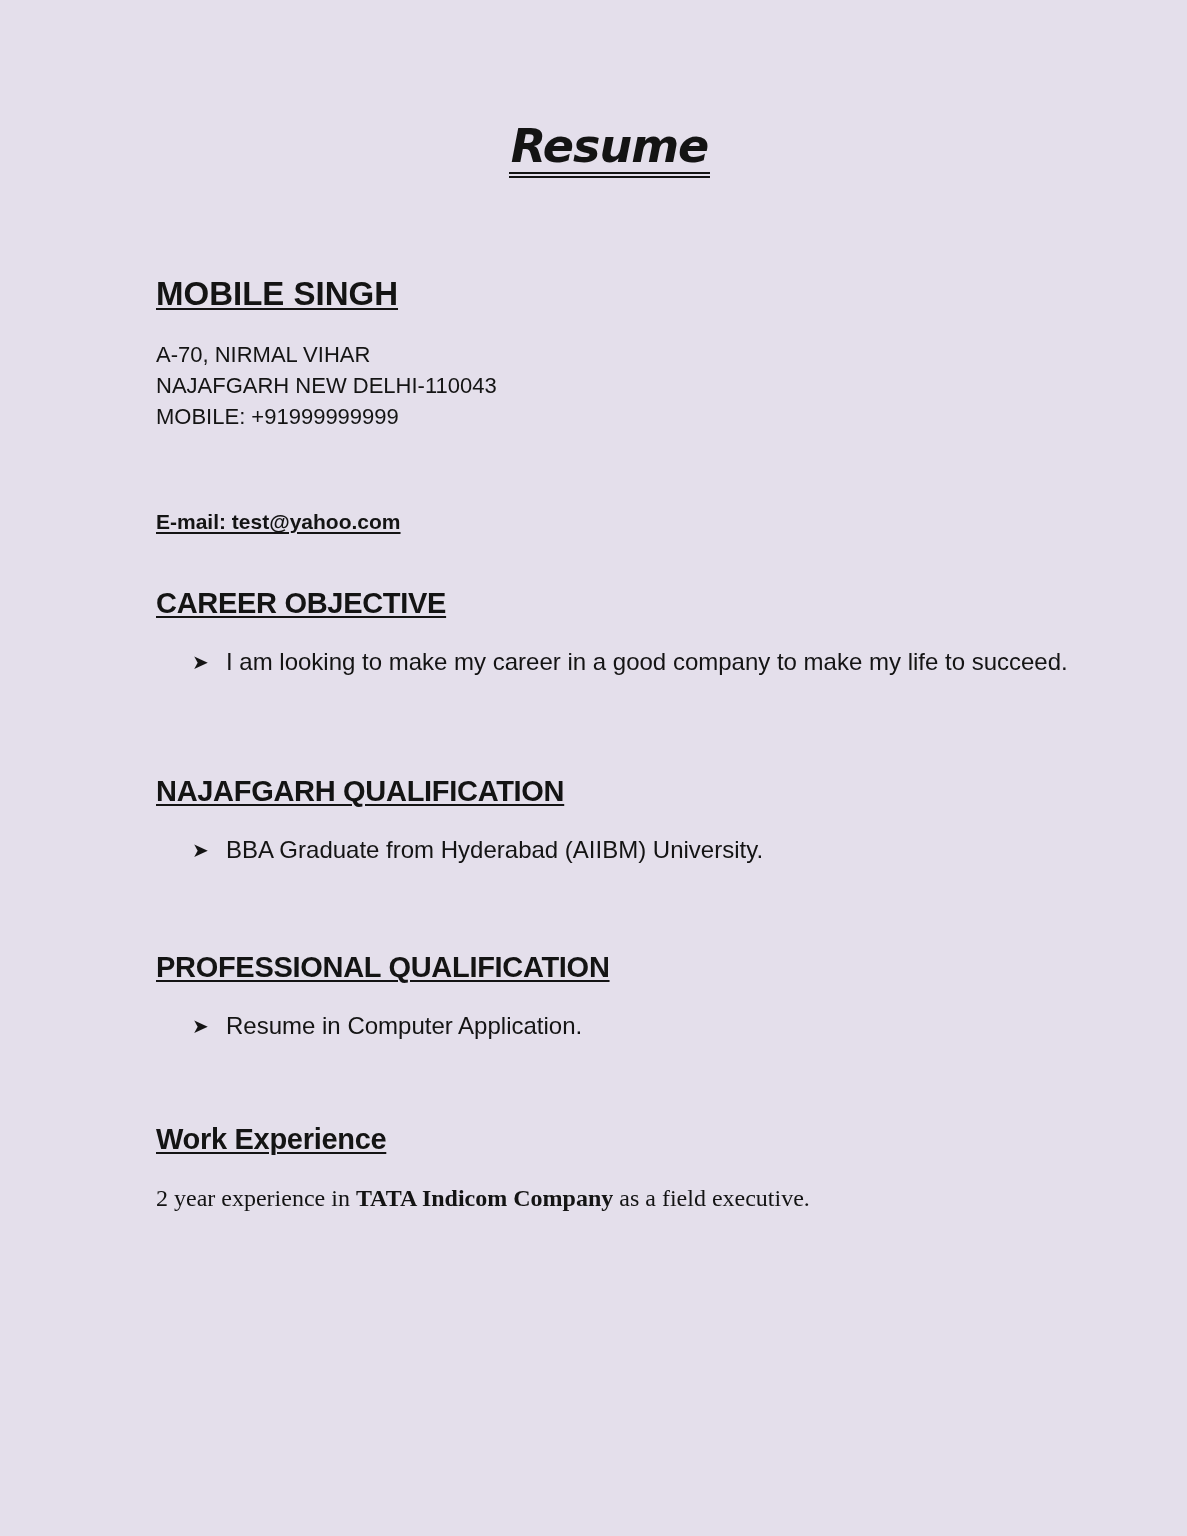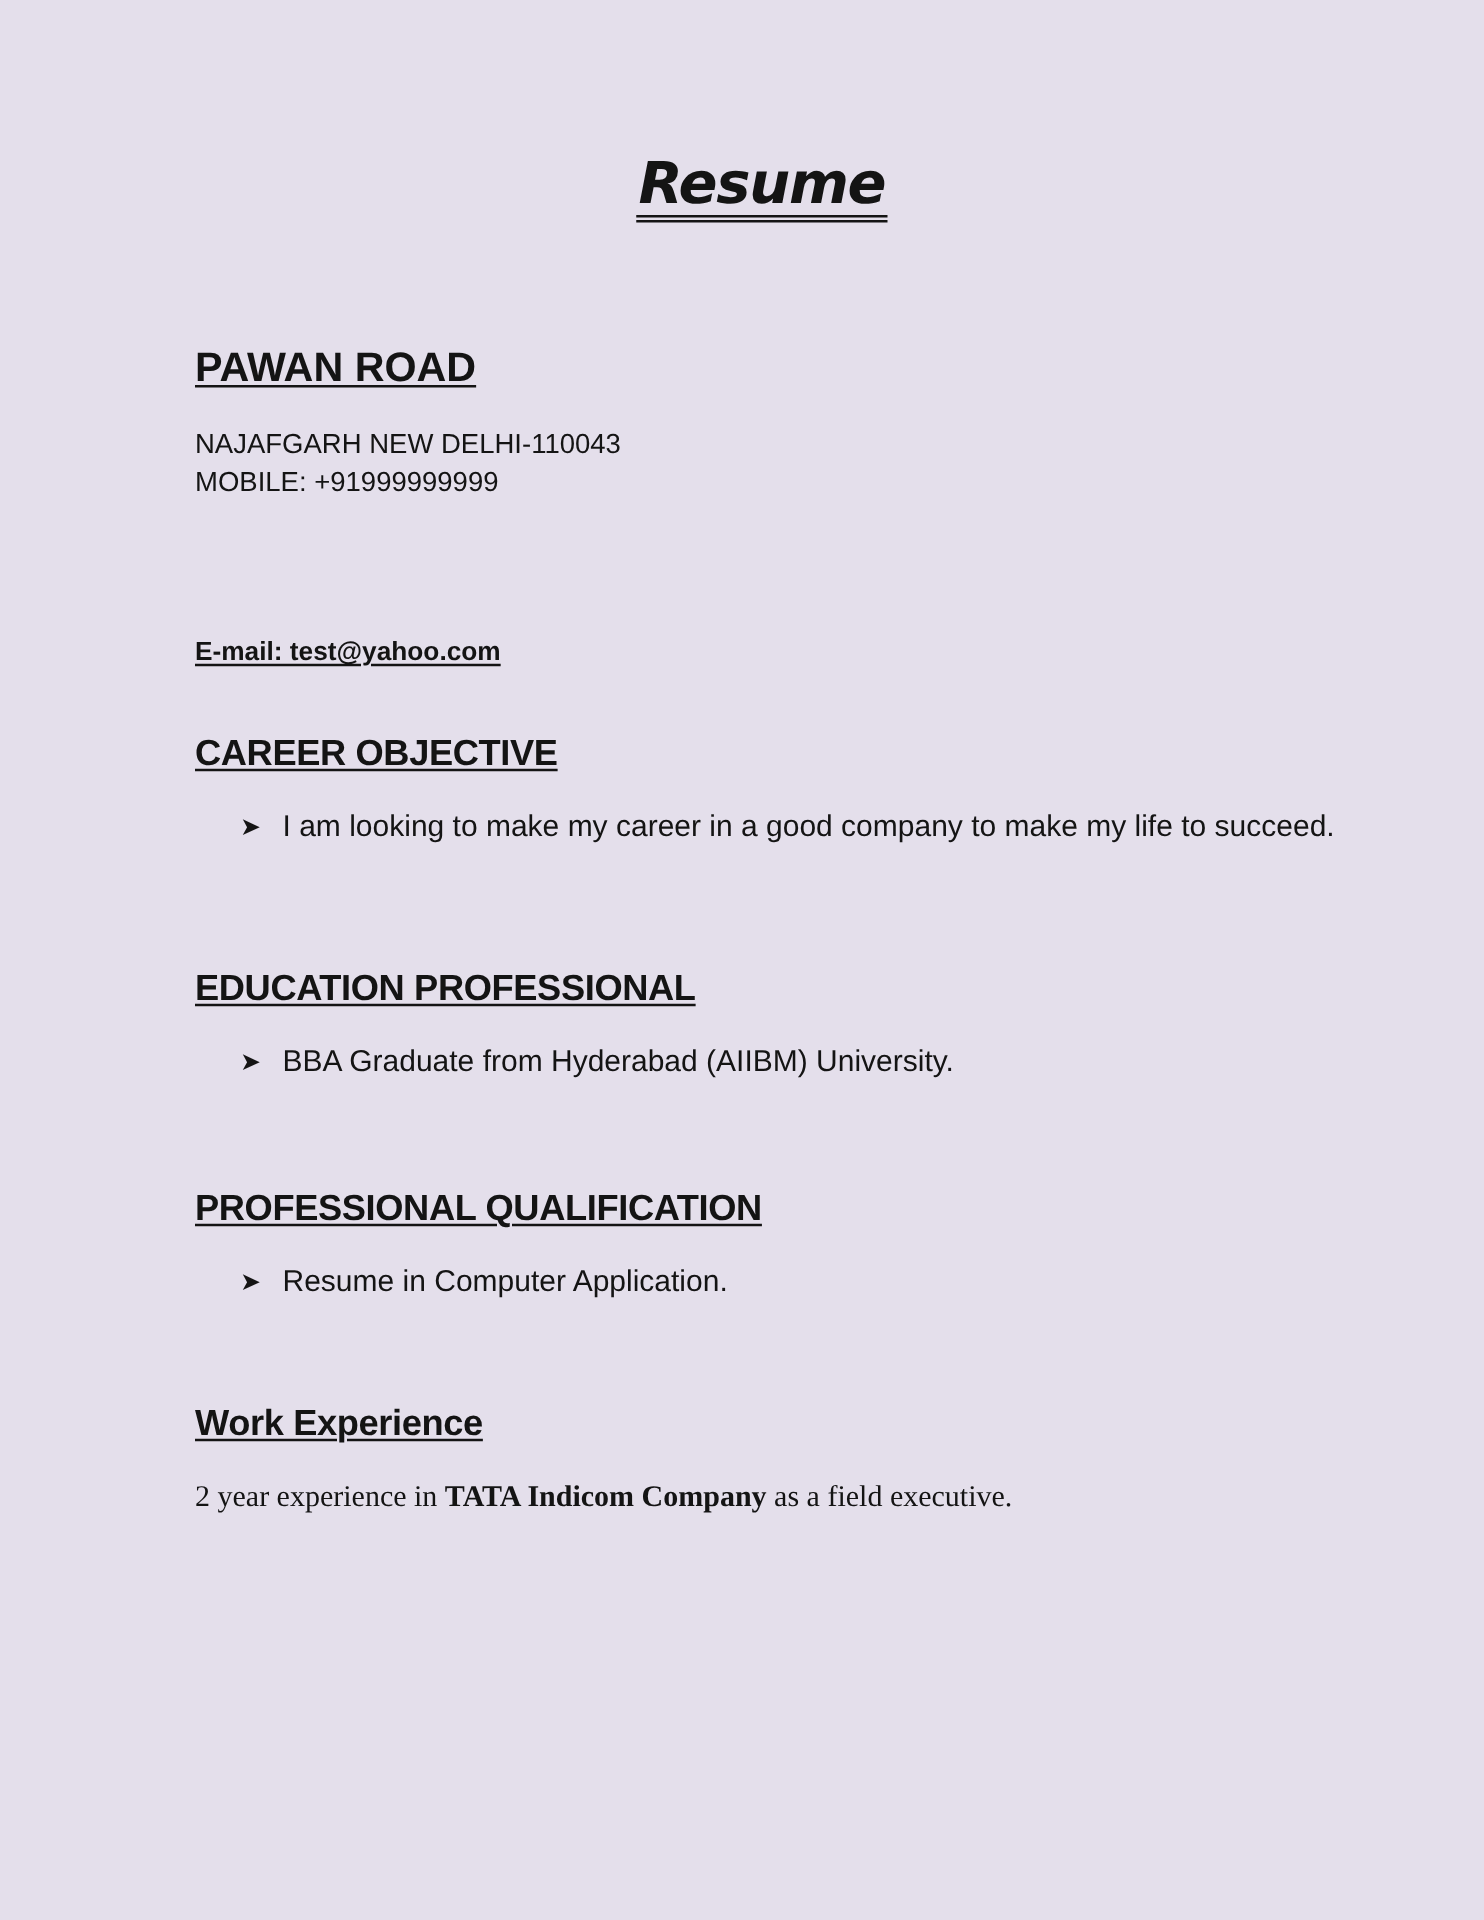--- a/index.html
+++ b/index.html
@@ -112,36 +112,37 @@
   </style>
 </head>
 <body>
 
 <div class="page">
 
   <div class="title">
     <span>Resume</span>
   </div>
 
-  <div class="name">PAWAN ROAD</div>
+  <div class="name">MOBILE SINGH</div>
 
   <div class="address">
+    <div>A-70, NIRMAL VIHAR</div>
     <div>NAJAFGARH NEW DELHI-110043</div>
     <div>MOBILE: +91999999999</div>
   </div>
 
   <div class="email">E-mail: test@yahoo.com</div>
 
   <div class="section-heading" style="top:585px;">CAREER OBJECTIVE</div>
   <div class="bullet-item" style="top:644px;">
     <span class="arrow">➤</span>
     <span class="text">I am looking to make my career in a good company to make my life to succeed.</span>
   </div>
 
-  <div class="section-heading" style="top:773px;">EDUCATION PROFESSIONAL</div>
+  <div class="section-heading" style="top:773px;">NAJAFGARH QUALIFICATION</div>
   <div class="bullet-item" style="top:832px;">
     <span class="arrow">➤</span>
     <span class="text">BBA Graduate from Hyderabad (AIIBM) University.</span>
   </div>
 
   <div class="section-heading" style="top:949px;">PROFESSIONAL QUALIFICATION</div>
   <div class="bullet-item" style="top:1008px;">
     <span class="arrow">➤</span>
     <span class="text">Resume in Computer Application.</span>
   </div>

